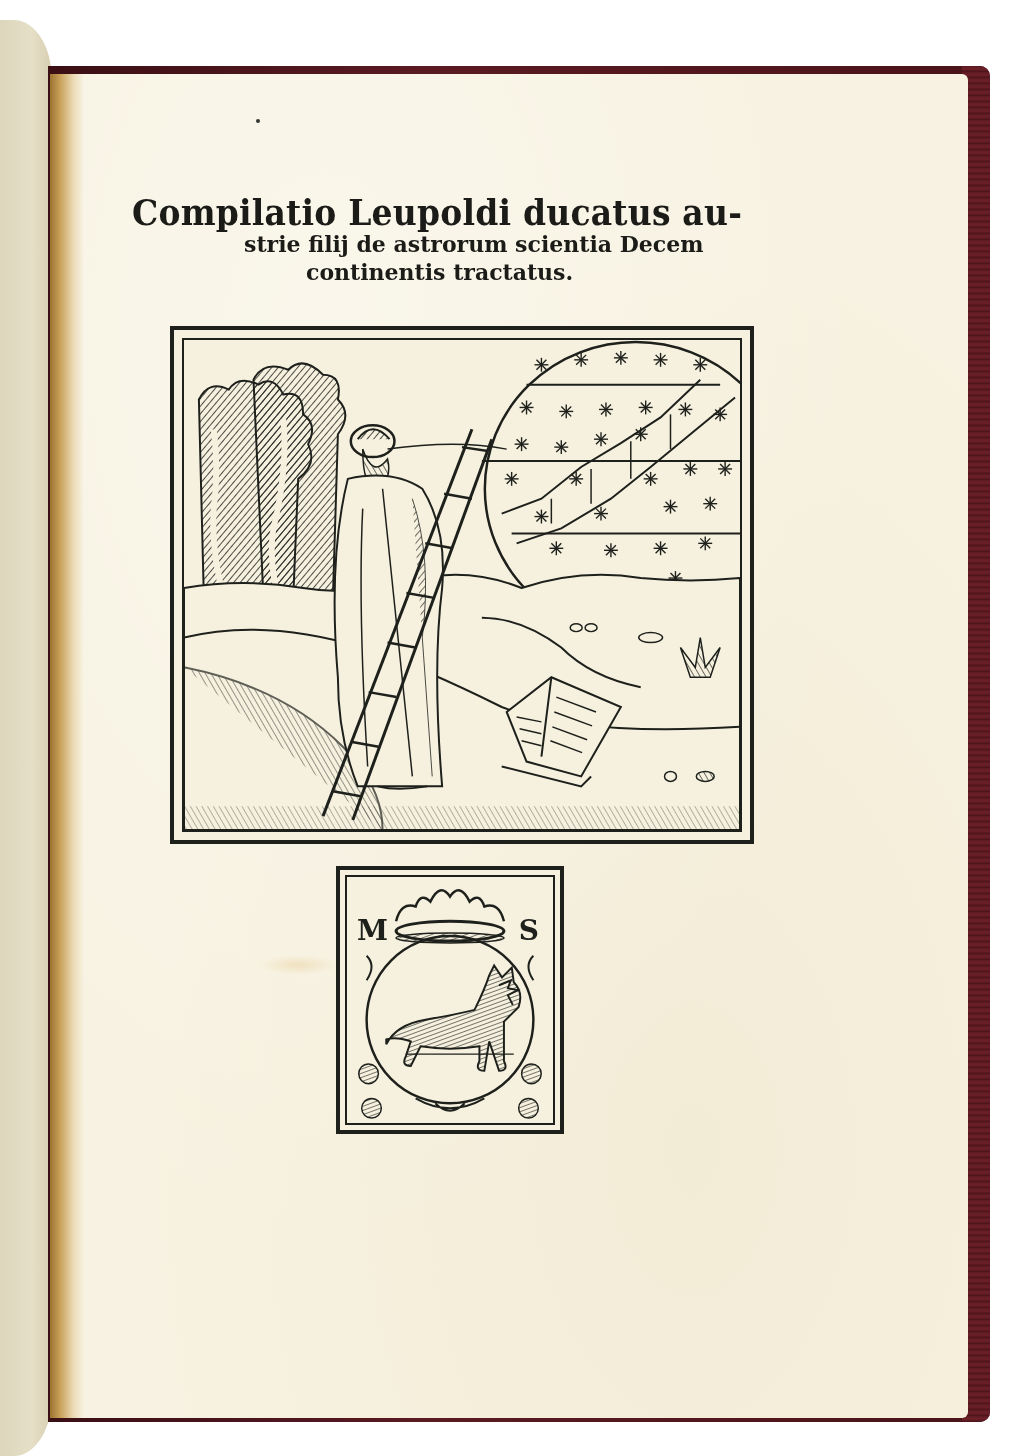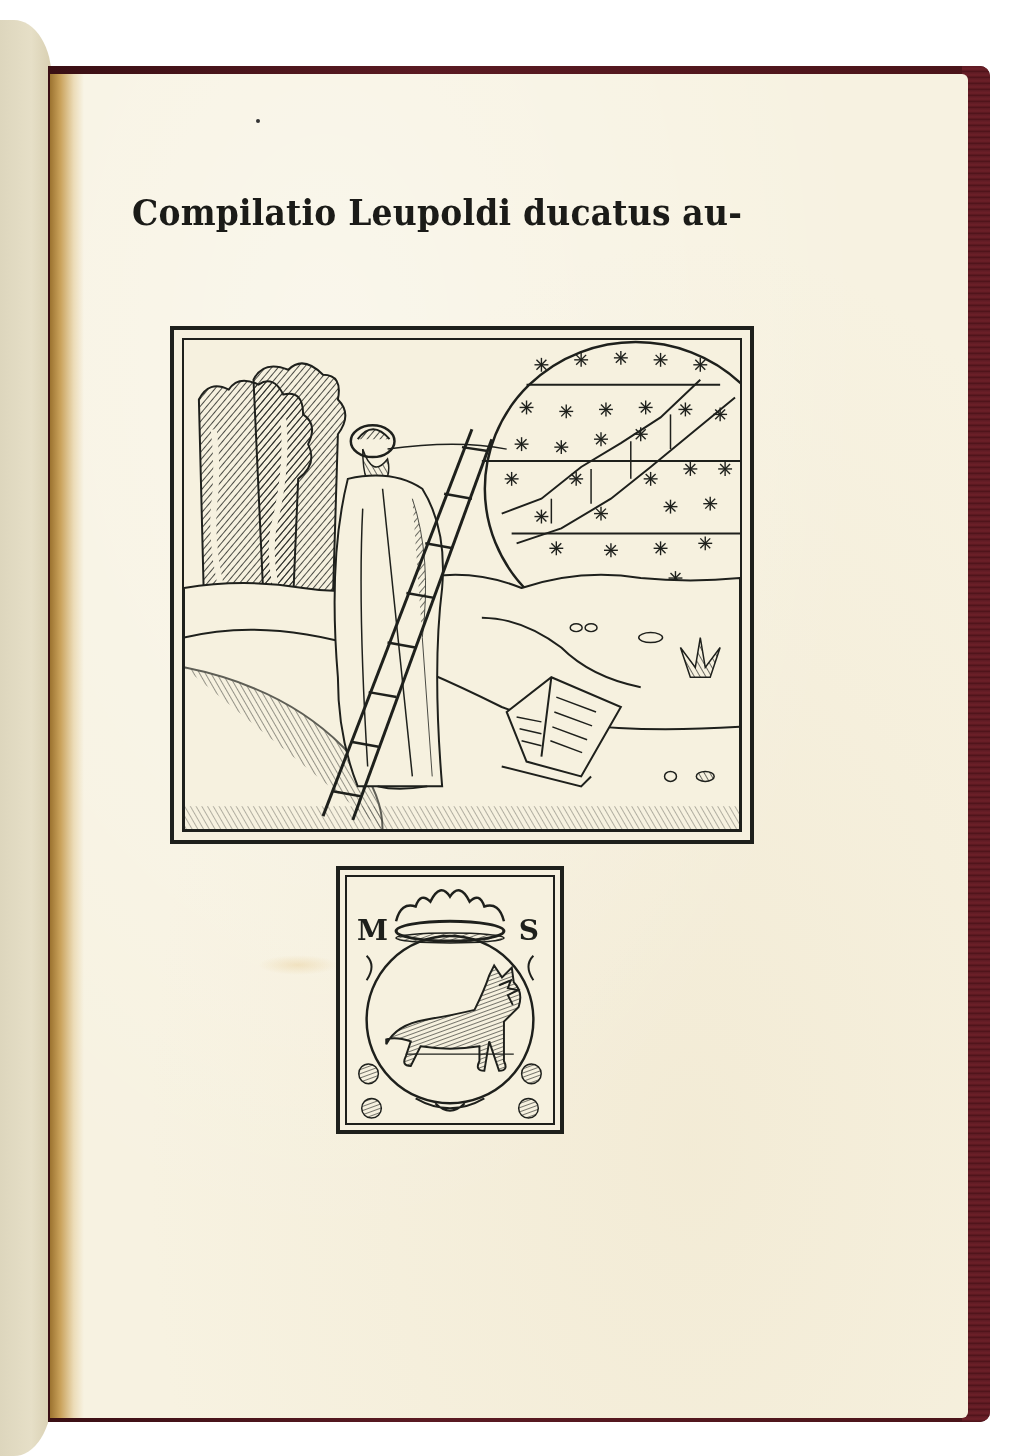--- a/index.html
+++ b/index.html
@@ -197,20 +197,22 @@
 </div>
 
 <div class="page">
   <div class="gutter-shadow"></div>
 </div>
 
 <div class="dot-mark"></div>
 
 <div class="title-block">
   <span class="title-line title-line-1">Compilatio Leupoldi ducatus au-</span>
+  <span class="title-line title-line-2">strie filij de astrorum scientia Decem</span>
+  <span class="title-line title-line-3">continentis tractatus.</span>
 </div>
 
 <div class="woodcut-main">
   <div class="inner">
     <svg viewBox="0 0 560 494" preserveAspectRatio="none">
       <defs>
         <pattern id="hatch" width="5" height="5" patternUnits="userSpaceOnUse" patternTransform="rotate(40)">
           <line x1="0" y1="0" x2="0" y2="5" stroke="#1e201c" stroke-width="1.6"></line>
         </pattern>
         <pattern id="hatch2" width="5" height="5" patternUnits="userSpaceOnUse" patternTransform="rotate(-30)">

